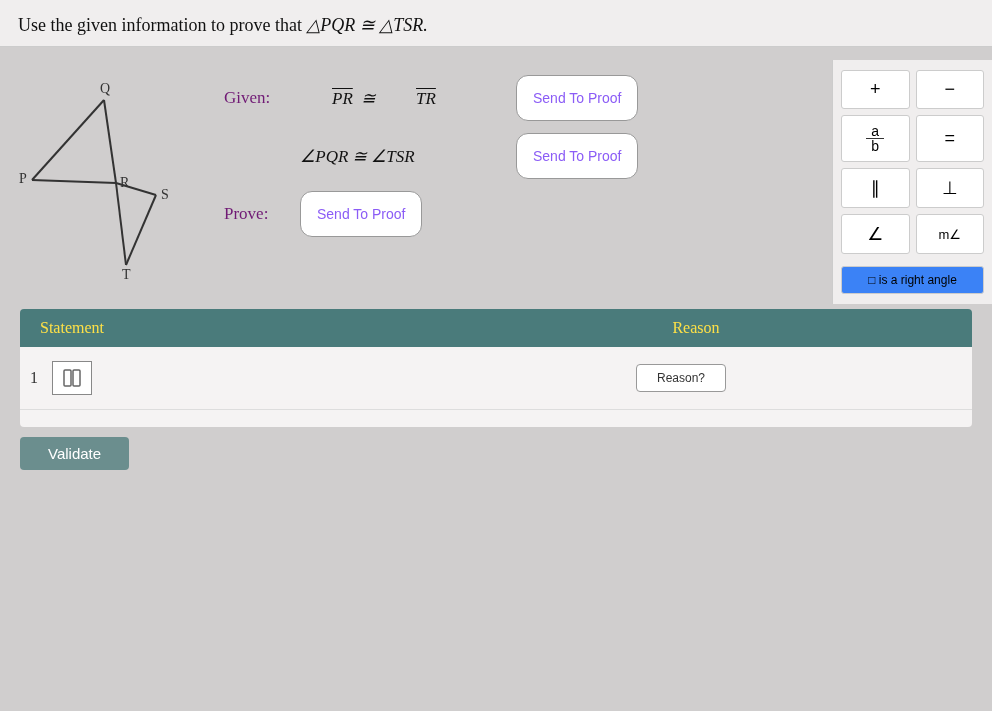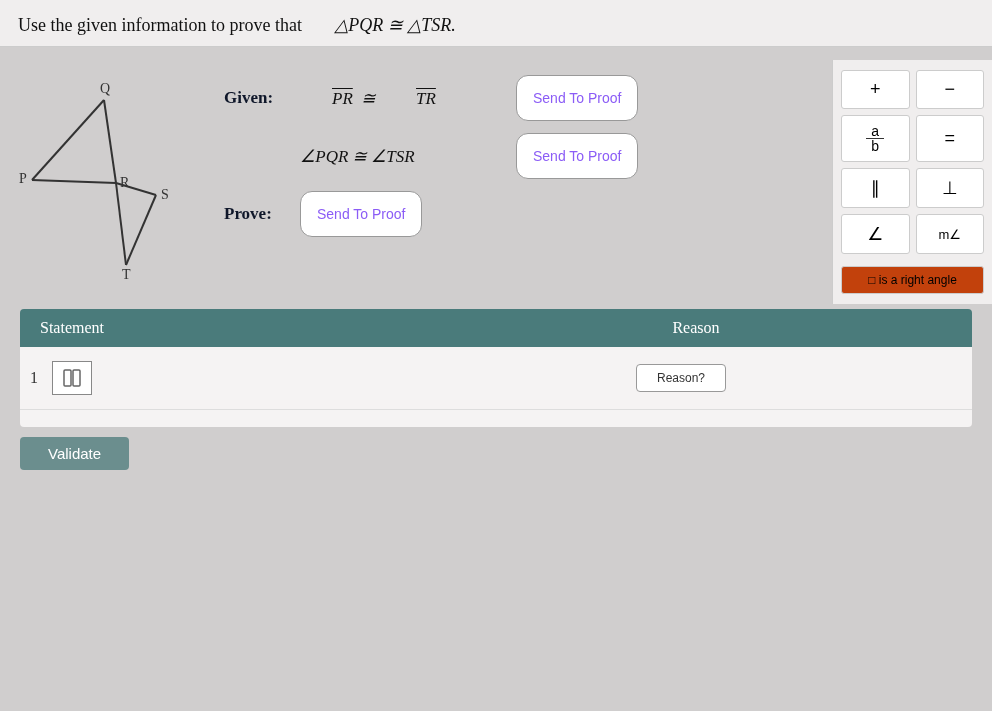--- a/index.html
+++ b/index.html
@@ -23,21 +23,20 @@
     .instruction-bar {
       background: #f0eeee;
       padding: 14px 18px 10px 18px;
       font-size: 18px;
       color: #111;
       border-bottom: 1px solid #ccc;
     }
 
     .instruction-bar .math-text {
       font-style: italic;
-      margin-left: 28px;
     }
 
     
     .diagram-area {
       width: 200px;
       flex-shrink: 0;
       position: relative;
     }
 
     .diagram-svg {
@@ -56,22 +55,22 @@
 
     .given-row, .angle-row, .prove-row {
       display: flex;
       align-items: center;
       gap: 16px;
       font-size: 17px;
     }
 
     .row-label {
       min-width: 60px;
-      color: #0f172a;
-      font-weight: bold;
+      color: #701a75;
+      font-weight: normal;
     }
 
     .math-expr {
       min-width: 200px;
       font-style: italic;
       color: #111;
     }
 
     .overline {
       text-decoration: overline;
@@ -92,21 +91,21 @@
     
     .proof-section {
       margin: 10px 10px 0 10px;
       border-radius: 4px;
       overflow: hidden;
     }
 
     .proof-header {
       display: flex;
       background: #4a7b7b;
-      color: #ffffff;
+      color: #fde047;
       font-size: 16px;
     }
 
     .proof-header .col-statement {
       width: 400px;
       padding: 10px 20px;
       font-weight: normal;
     }
 
     .proof-header .col-reason {
@@ -210,21 +209,21 @@
       font-size: 18px;
       cursor: pointer;
       text-align: center;
       min-height: 36px;
       display: flex;
       align-items: center;
       justify-content: center;
     }
 
     .symbol-text-btn {
-      background: #c2410c;
+      background: #3b82f6;
       border: 1px solid #ccc;
       border-radius: 3px;
       padding: 6px 0;
       font-size: 12px;
       cursor: pointer;
       text-align: center;
       width: 100%;
     }
 
     

